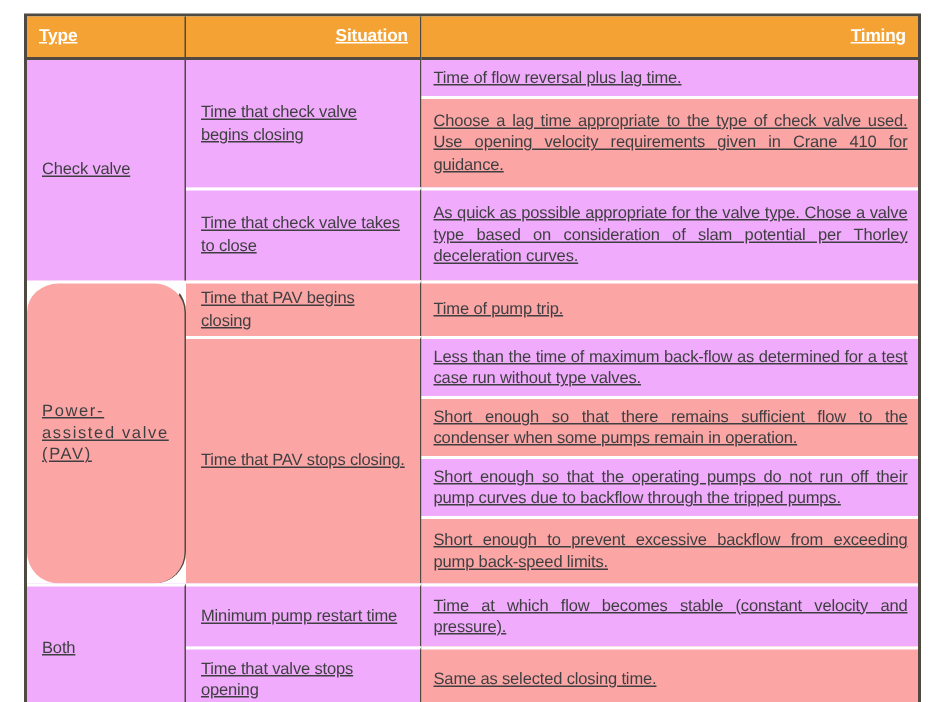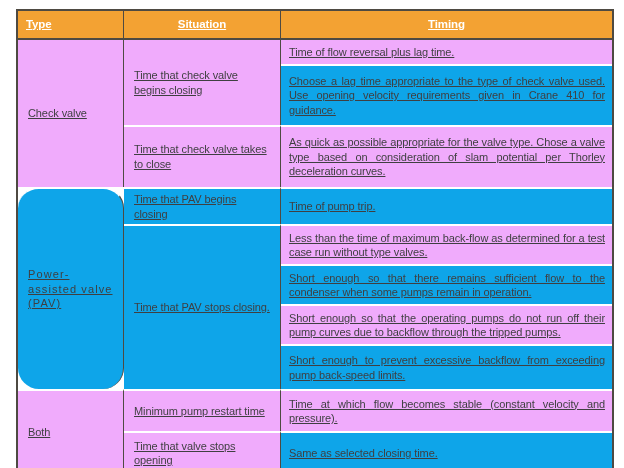--- a/index.html
+++ b/index.html
@@ -29,35 +29,35 @@
   }
   
   tr.hdr th {
     background: #f3a233;
     color: #ffffff;
     font-weight: bold;
     font-size: 11.5px;
     height: 23px;
     padding: 2px 8px;
     border-bottom: 2px solid #4e4a42;
-    text-align: center;
+    text-align: right;
   }
   tr.hdr th.col-type { text-align: left; }
   tr.hdr th:not(:last-child) { border-right: 1px solid #4e4a42; }
 
   
   td {
     padding: 3px 8px;
     border-top: 2px solid #ffffff; 
   }
   tr.r1 > td { border-top: none; }
   td.type, td.sit { border-right: 1px solid #4e4a42; padding-left: 10px; }
   td.tim { text-align: justify; padding-right: 7px; }
   td.dark  { background: #f0abfc; }
-  td.light { background: #0ea5e9; }
+  td.light { background: #fca5a5; }
   td.ls { letter-spacing: 1.1px; border-radius: 21px; }
 
   tr.r1  { height: 24px; }
   tr.r2  { height: 61px; }
   tr.r3  { height: 62px; }
   tr.r4  { height: 23px; }
   tr.r5  { height: 40px; }
   tr.r6  { height: 40px; }
   tr.r7  { height: 40px; }
   tr.r8  { height: 45px; }

